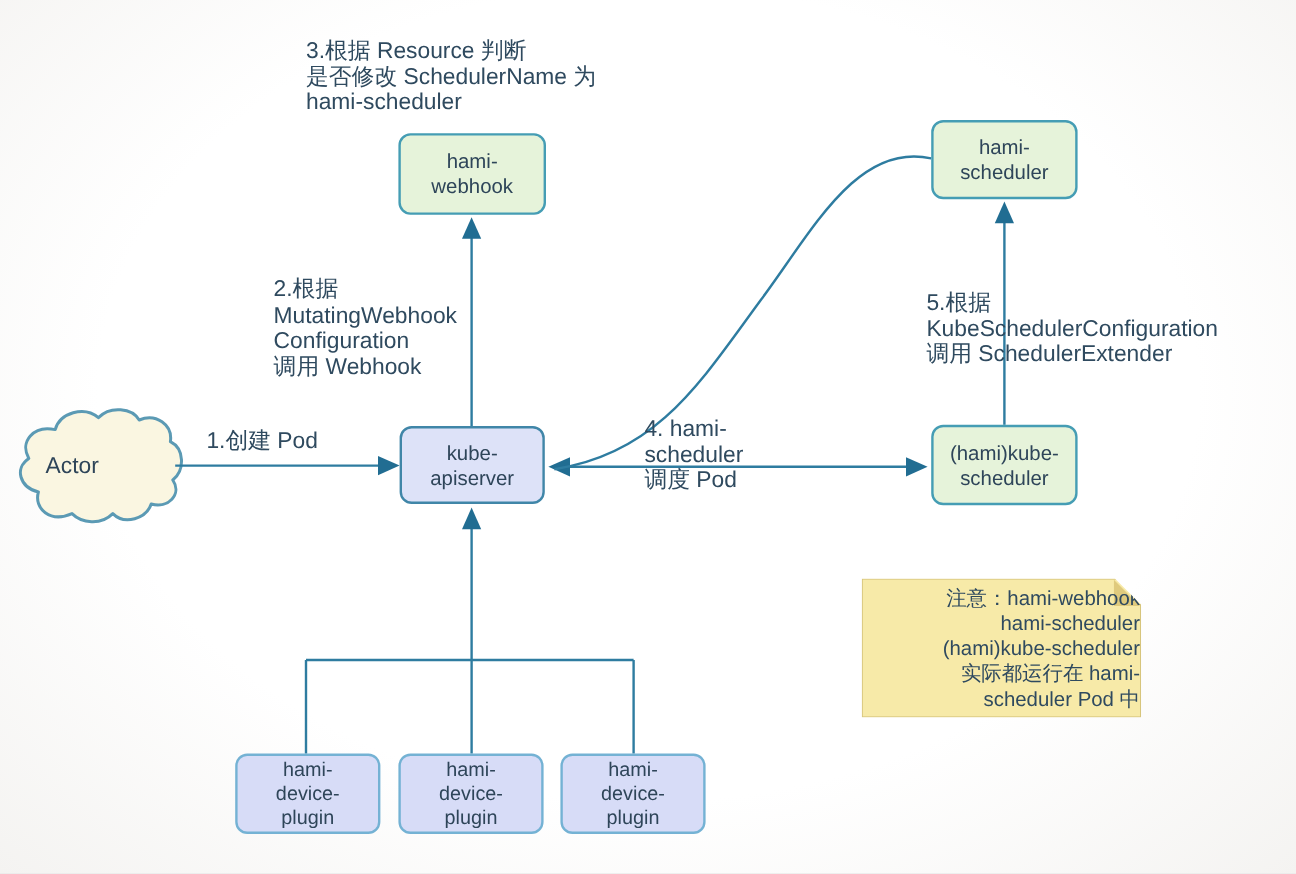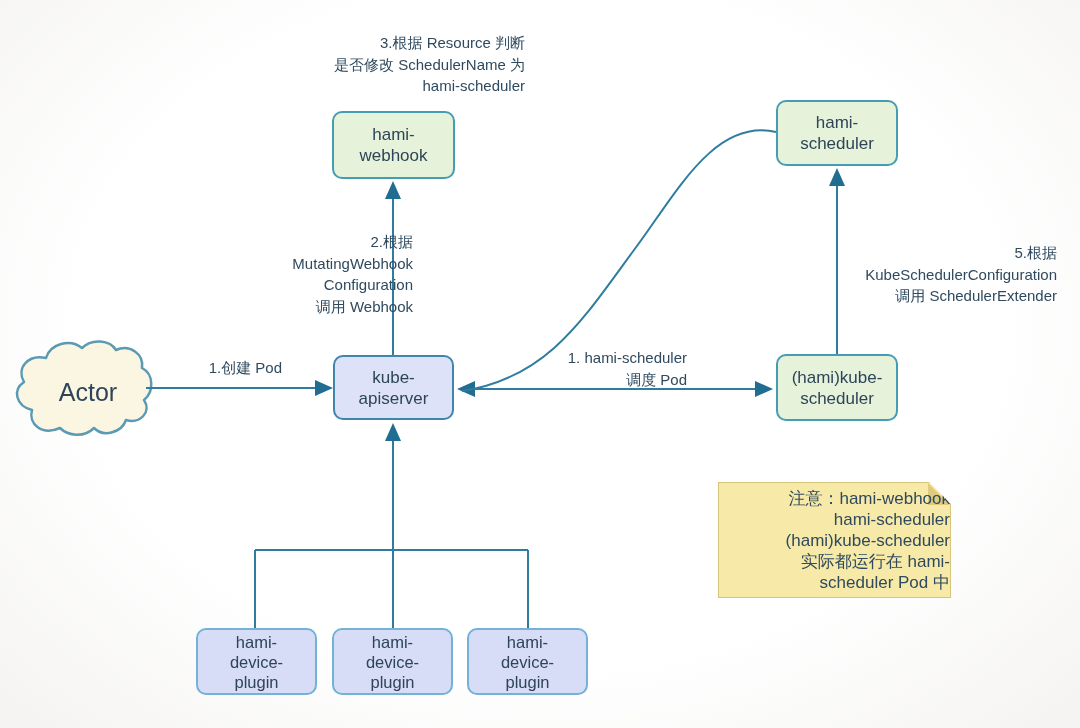--- a/index.html
+++ b/index.html
@@ -33,29 +33,28 @@
     background:#e6f3da;border:2px solid #459db4;
   }
   .node.purple{
     background:#dde2f8;border:2px solid #4086a8;align-items:center;
   }
   .node.purple-light{
     background:#d7dcf7;border:2px solid #74b2d4;
   }
   .label{
     position:absolute;
-    text-align:right;
+    text-align:left;
     white-space:pre-line;
-    font-size:15px;line-height:21.5px;
+    font-size:19px;line-height:21.5px;
     color:#2f4a5f;
   }
   .actor-label{
     position:absolute;
-    font-size:25px;color:#2e4559;
-    text-align:center;
+    font-size:19px;color:#2e4559;
   }
   .note{
     position:absolute;
     left:718px;top:482px;width:233px;height:116px;
     background:#f7eaa8;
     border:1px solid rgba(176,153,72,0.45);
     box-sizing:border-box;
     clip-path:polygon(0 0, calc(100% - 22px) 0, 100% 22px, 100% 100%, 0 100%);
   }
   .note-fold{
@@ -158,21 +157,21 @@
 hami-scheduler</div>
 
   <div class="label" style="left:228px;top:231px;width:185px">2.根据
 MutatingWebhook
 Configuration
 调用 Webhook</div>
 
   <div class="label" style="left:172px;top:357px;width:110px">1.创建 Pod</div>
 
 
-  <div class="label" style="left:537px;top:347px;width:150px">1. hami-scheduler
+  <div class="label" style="left:537px;top:347px;width:150px">4. hami-scheduler
 调度 Pod</div>
 
   <div class="label" style="left:772px;top:242px;width:285px">5.根据
 KubeSchedulerConfiguration
 调用 SchedulerExtender</div>
 
 
   <div class="note">
     <div class="note-fold"></div>
     <div class="note-text">注意：hami-webhook

